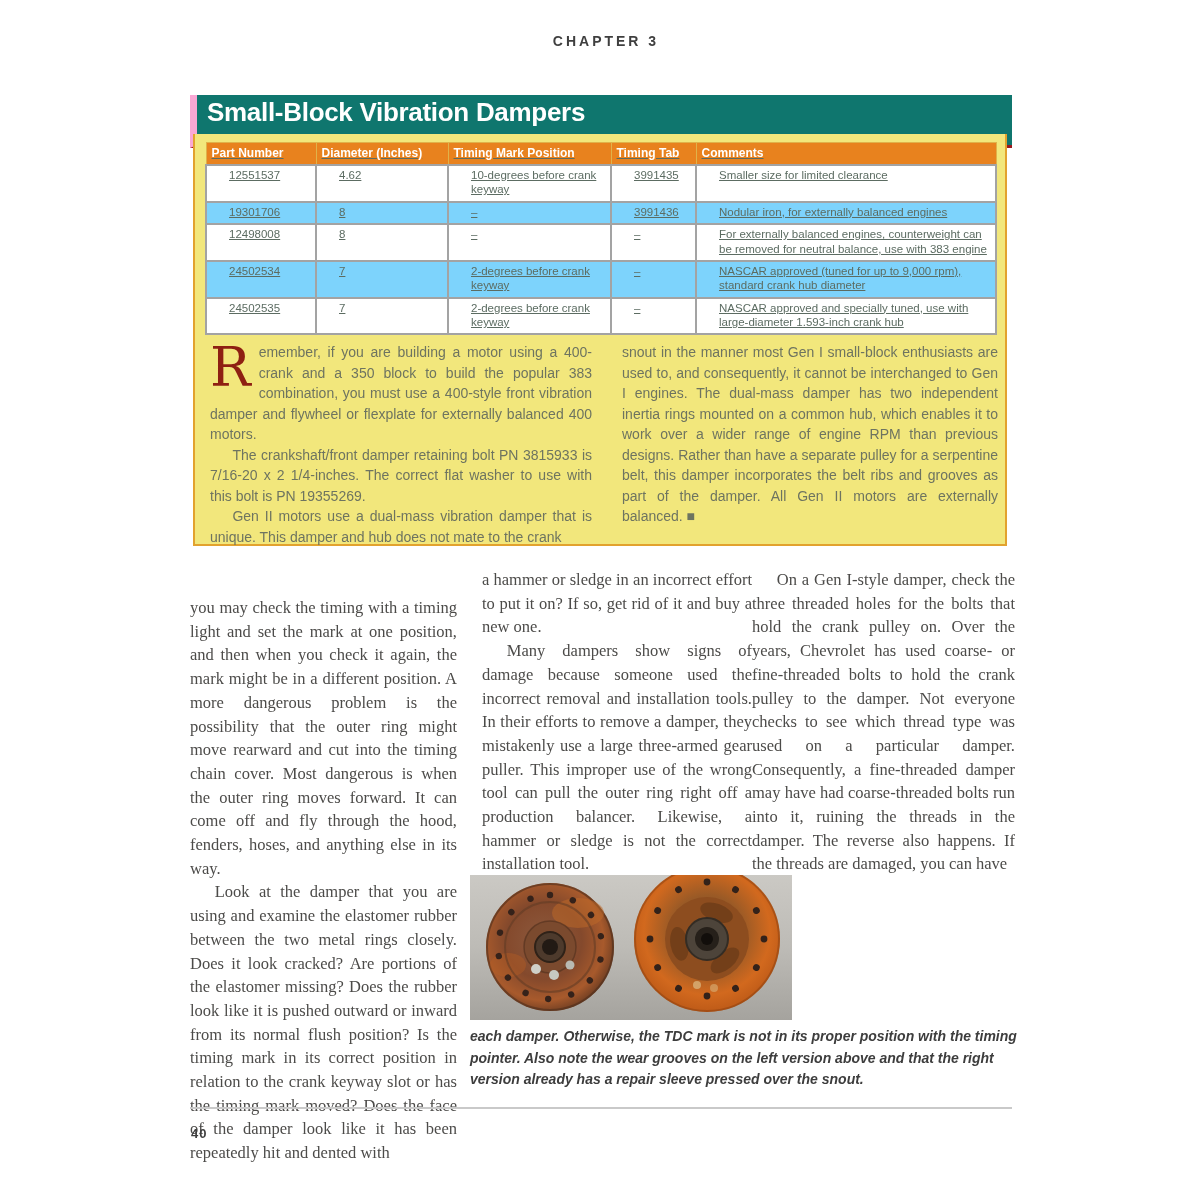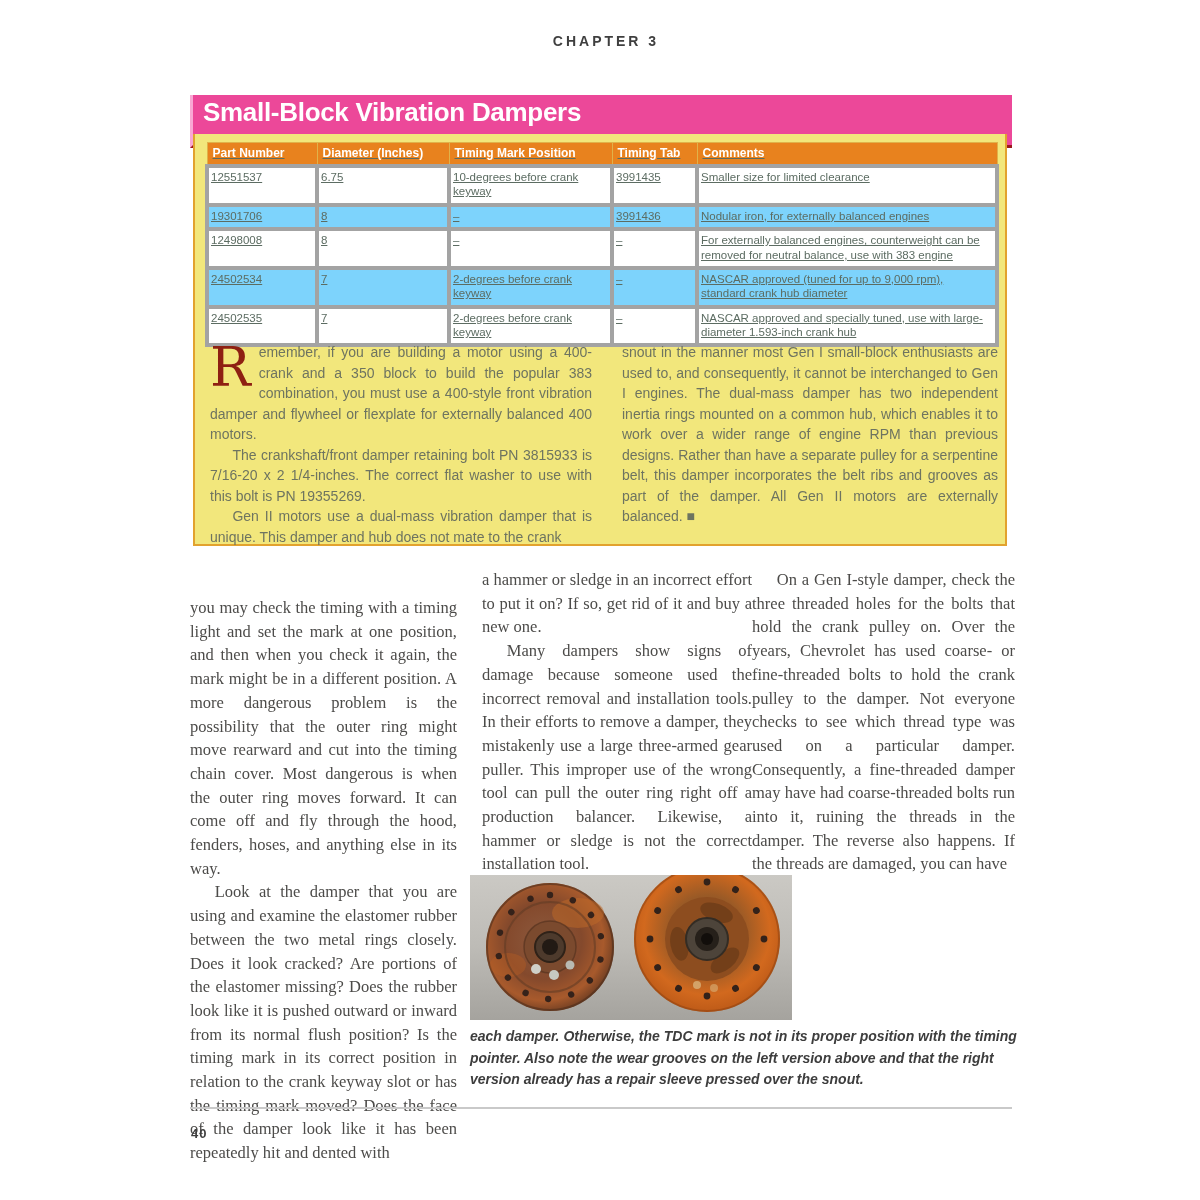--- a/index.html
+++ b/index.html
@@ -3,33 +3,33 @@
 <meta charset="utf-8">
 <style>
   html,body{margin:0;padding:0;background:#fff;}
   .page{position:relative;width:1200px;height:1200px;background:#ffffff;overflow:hidden;
         font-family:"Liberation Sans",sans-serif;}
 
   .chapter{position:absolute;top:33px;left:12px;right:0;text-align:center;
            font:bold 14px "Liberation Sans",sans-serif;letter-spacing:3px;color:#3f3f3f;}
 
   
-  .banner{position:absolute;left:190px;top:95px;width:822px;height:53px;background:#ec4899;
-          border-left:3px solid #f9a8d4;border-bottom:3px solid #9a191d;box-sizing:border-box;}
+  .banner{position:absolute;left:190px;top:95px;width:822px;height:53px;background:#0f766e;
+          border-left:7px solid #f9a8d4;border-bottom:3px solid #9a191d;box-sizing:border-box;}
   .banner-title{font:bold 26px/34px "Liberation Sans",sans-serif;color:#ffffff;
                 padding-left:10px;letter-spacing:-0.3px;}
 
   .panel{position:absolute;left:193px;top:134px;width:814px;height:412px;background:#f2e77c;
          border:2px solid #e2a22e;border-top:none;box-sizing:border-box;}
 
   .vd-table{position:absolute;left:10px;top:8px;width:790px;border-collapse:collapse;
             table-layout:fixed;font:11.5px/1.25 "Liberation Sans",sans-serif;color:#5c6c62;text-decoration:underline;}
   .vd-table th{background:#e8821e;color:#fff;font-weight:bold;font-size:12px;text-align:left;
                padding:3px 5px;border:1px solid #e0b24a;}
-  .vd-table td{padding:2px 5px 4px 2px;border:4px solid #a3a3a3;background:#ffffff;
+  .vd-table td{padding:2px 5px 4px 22px;border:2px solid #a3a3a3;background:#ffffff;
                vertical-align:top;}
   .vd-table tr.alt td{background:#7dd3fc;}
 
   .side-col{position:absolute;top:208px;text-align:justify;
             font:14px/20.5px "Liberation Sans",sans-serif;color:#6e7460;}
   .side-col-a{left:15px;width:382px;}
   .side-col-b{left:427px;width:376px;}
   .side-col p{margin:0;}
   .side-col p.ind{text-indent:1.6em;}
   .dropcap{float:left;font:54px/44px "DejaVu Serif",serif;color:#8e2012;margin:4px 8px 0 0;}
@@ -83,21 +83,21 @@
           <th>Part Number</th>
           <th>Diameter (Inches)</th>
           <th>Timing Mark Position</th>
           <th>Timing Tab</th>
           <th>Comments</th>
         </tr>
       </thead>
       <tbody>
         <tr>
           <td>12551537</td>
-          <td>6.75</td>
+          <td>4.62</td>
           <td>10-degrees before crank keyway</td>
           <td>3991435</td>
           <td>Smaller size for limited clearance</td>
         </tr>
         <tr class="alt">
           <td>19301706</td>
           <td>8</td>
           <td>–</td>
           <td>3991436</td>
           <td>Nodular iron, for externally balanced engines</td>

